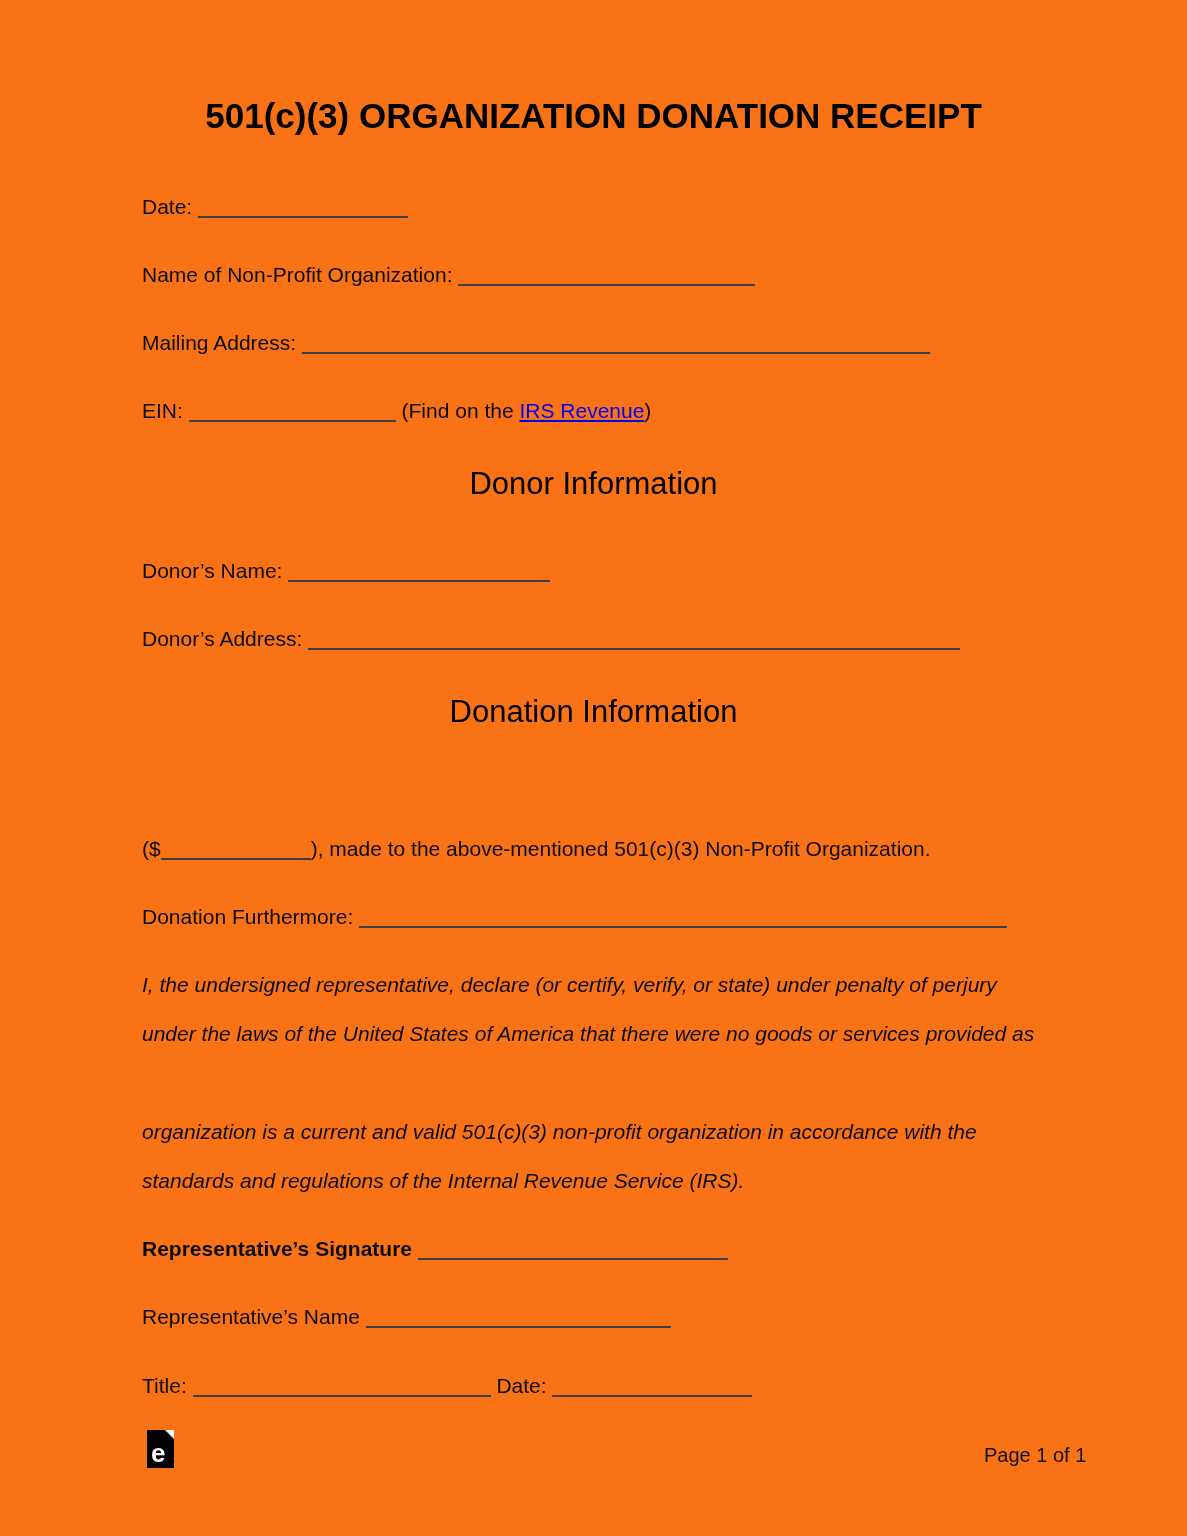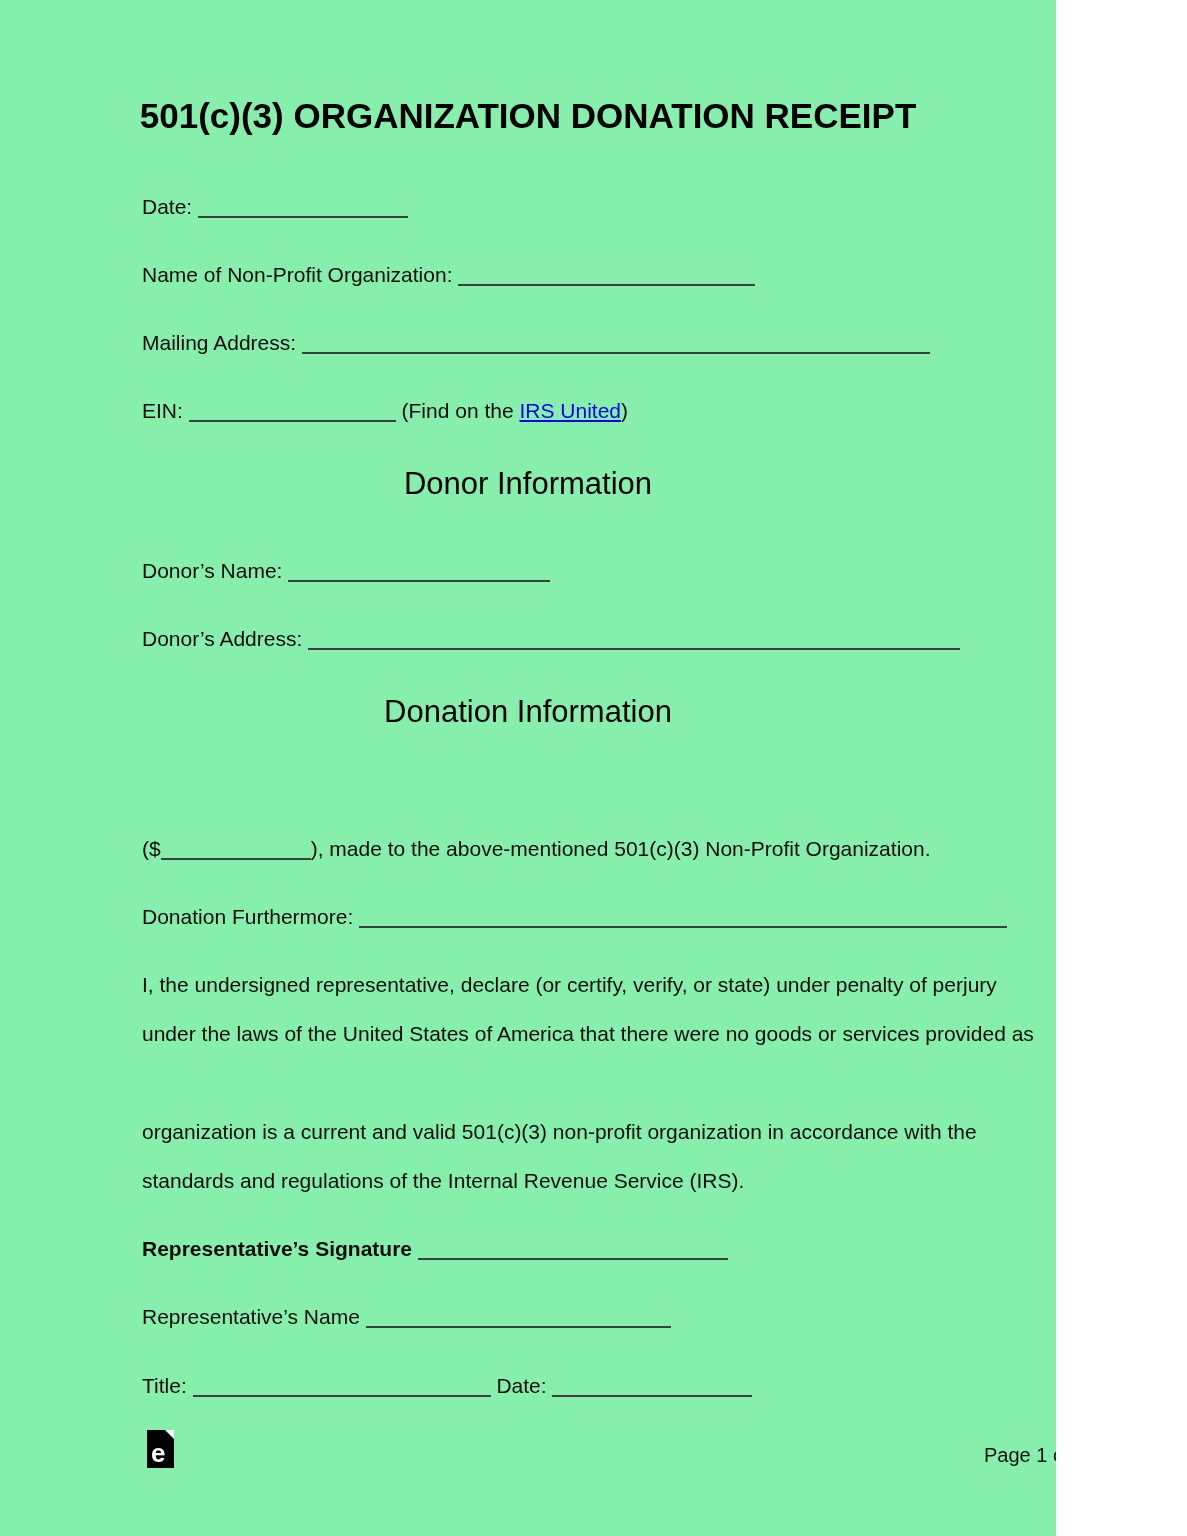--- a/index.html
+++ b/index.html
@@ -1,19 +1,19 @@
 <!DOCTYPE html>
 <html><head>
 <meta charset="utf-8">
 <style>
   html,body{margin:0;padding:0;background:#ffffff;}
   .page{
     position:relative;
-    width:1056px;height:1536px;
-    background:#86efac;
+    width:1187px;height:1536px;
+    background:#f97316;
     font-family:"Liberation Sans","DejaVu Sans",sans-serif;
     color:#0b0b0b;
     overflow:hidden;
   }
   .doc-title{
     position:absolute;top:96px;left:0;width:100%;
     text-align:center;font-size:35px;font-weight:bold;margin:0;color:#000;
     white-space:nowrap;
   }
   .section-heading{
@@ -28,21 +28,21 @@
   .blank{
     display:inline-block;
     border-bottom:2px solid #3f3f3f;
     height:1px;
     vertical-align:-4px;
   }
   .bold{font-weight:bold;}
   .link{color:#0000ee;text-decoration:underline;cursor:pointer;}
   .para-line{
     position:absolute;left:142px;
-    font-size:21px;line-height:1.15;white-space:nowrap;
+    font-size:21px;line-height:1.15;white-space:nowrap;font-style:italic;
   }
   .logo{
     position:absolute;left:147px;top:1430px;
     width:27px;height:38px;background:#000;
   }
   .logo .fold{
     position:absolute;top:0;right:0;width:0;height:0;
     border-bottom:9px solid transparent;
     border-right:9px solid #ffffff;
   }
@@ -75,21 +75,21 @@
 
   <div class="line" style="top:331px">
     <span>Mailing Address:</span>
     <span class="blank" style="width:628px"></span>
   </div>
 
   <div class="line" style="top:399px">
     <span>EIN:</span>
     <span class="blank" style="width:207px"></span>
     <span>(Find on the</span>
-    <span class="link">IRS United</span><span>)</span>
+    <span class="link">IRS Revenue</span><span>)</span>
   </div>
 
   <h2 class="section-heading" style="top:466px">Donor Information</h2>
 
   <div class="line" style="top:559px">
     <span>Donor’s Name:</span>
     <span class="blank" style="width:262px"></span>
   </div>
 
   <div class="line" style="top:627px">

